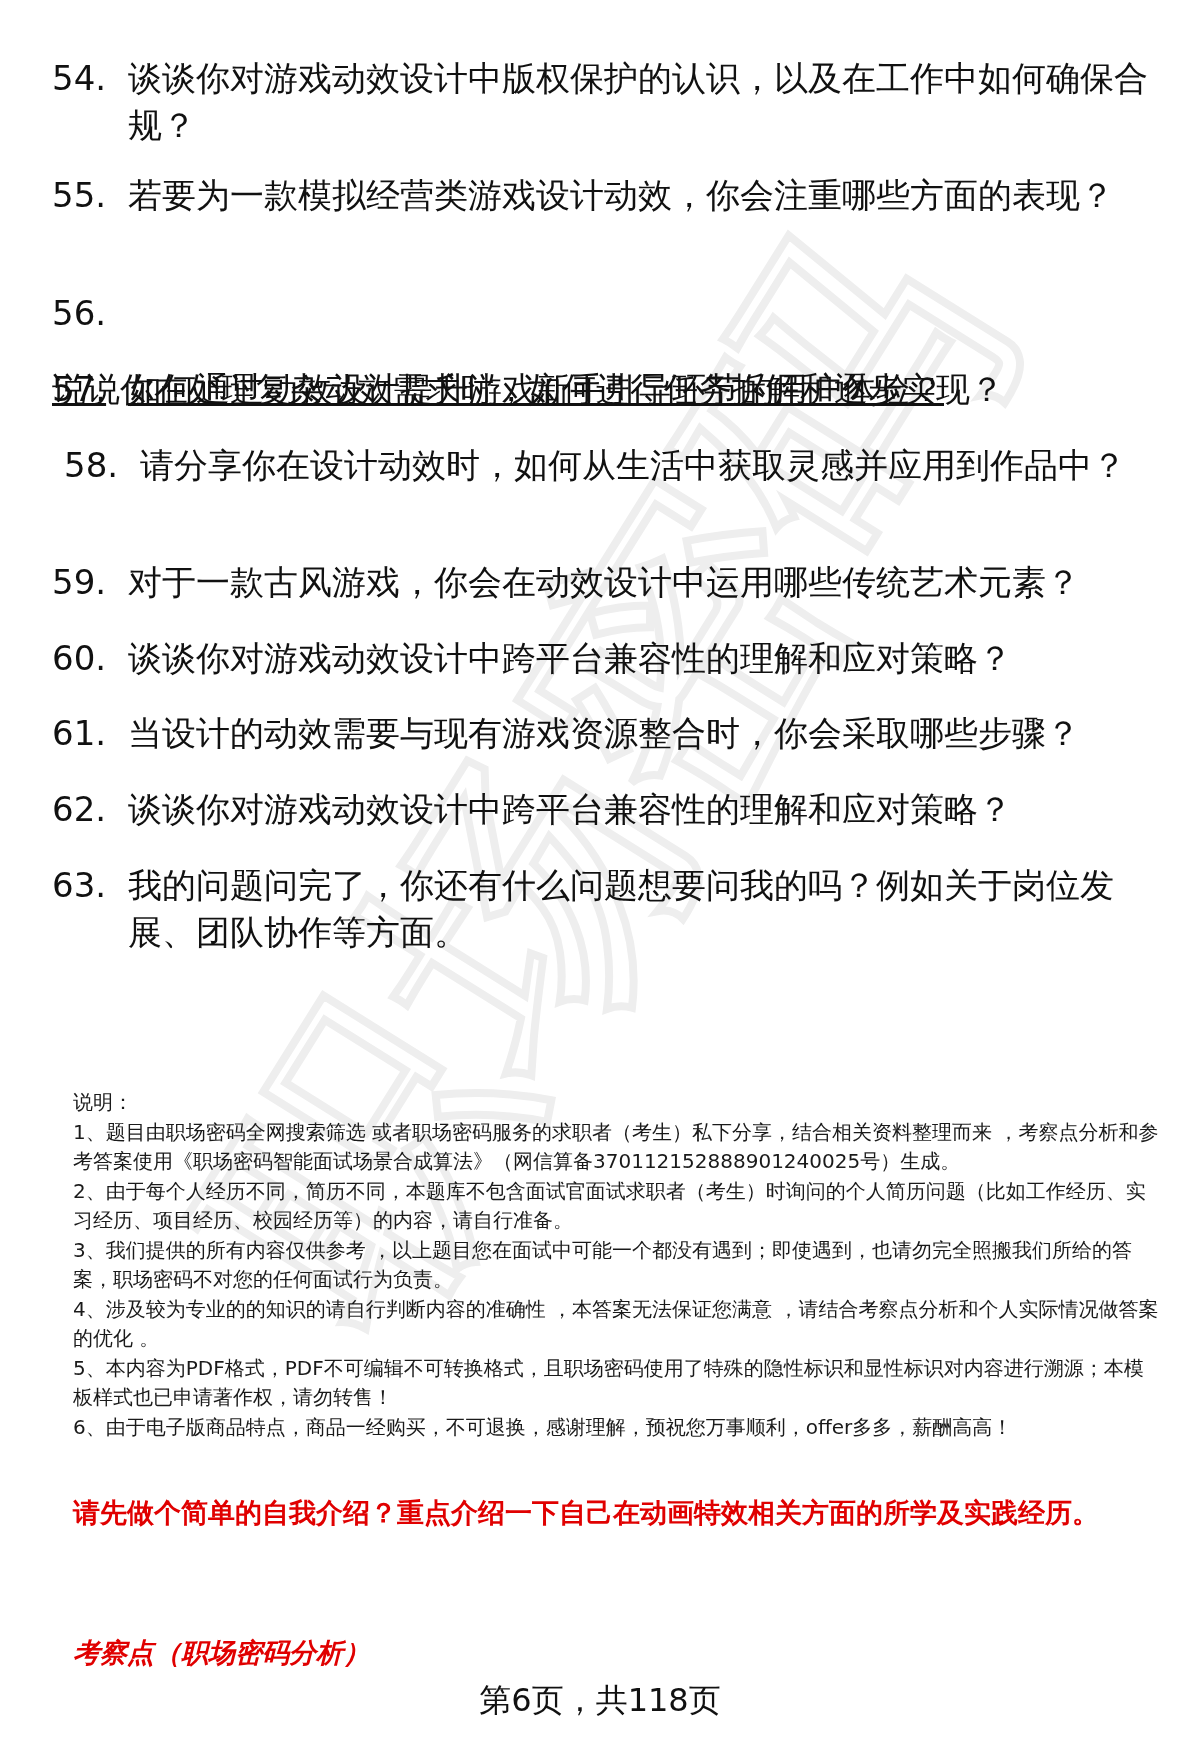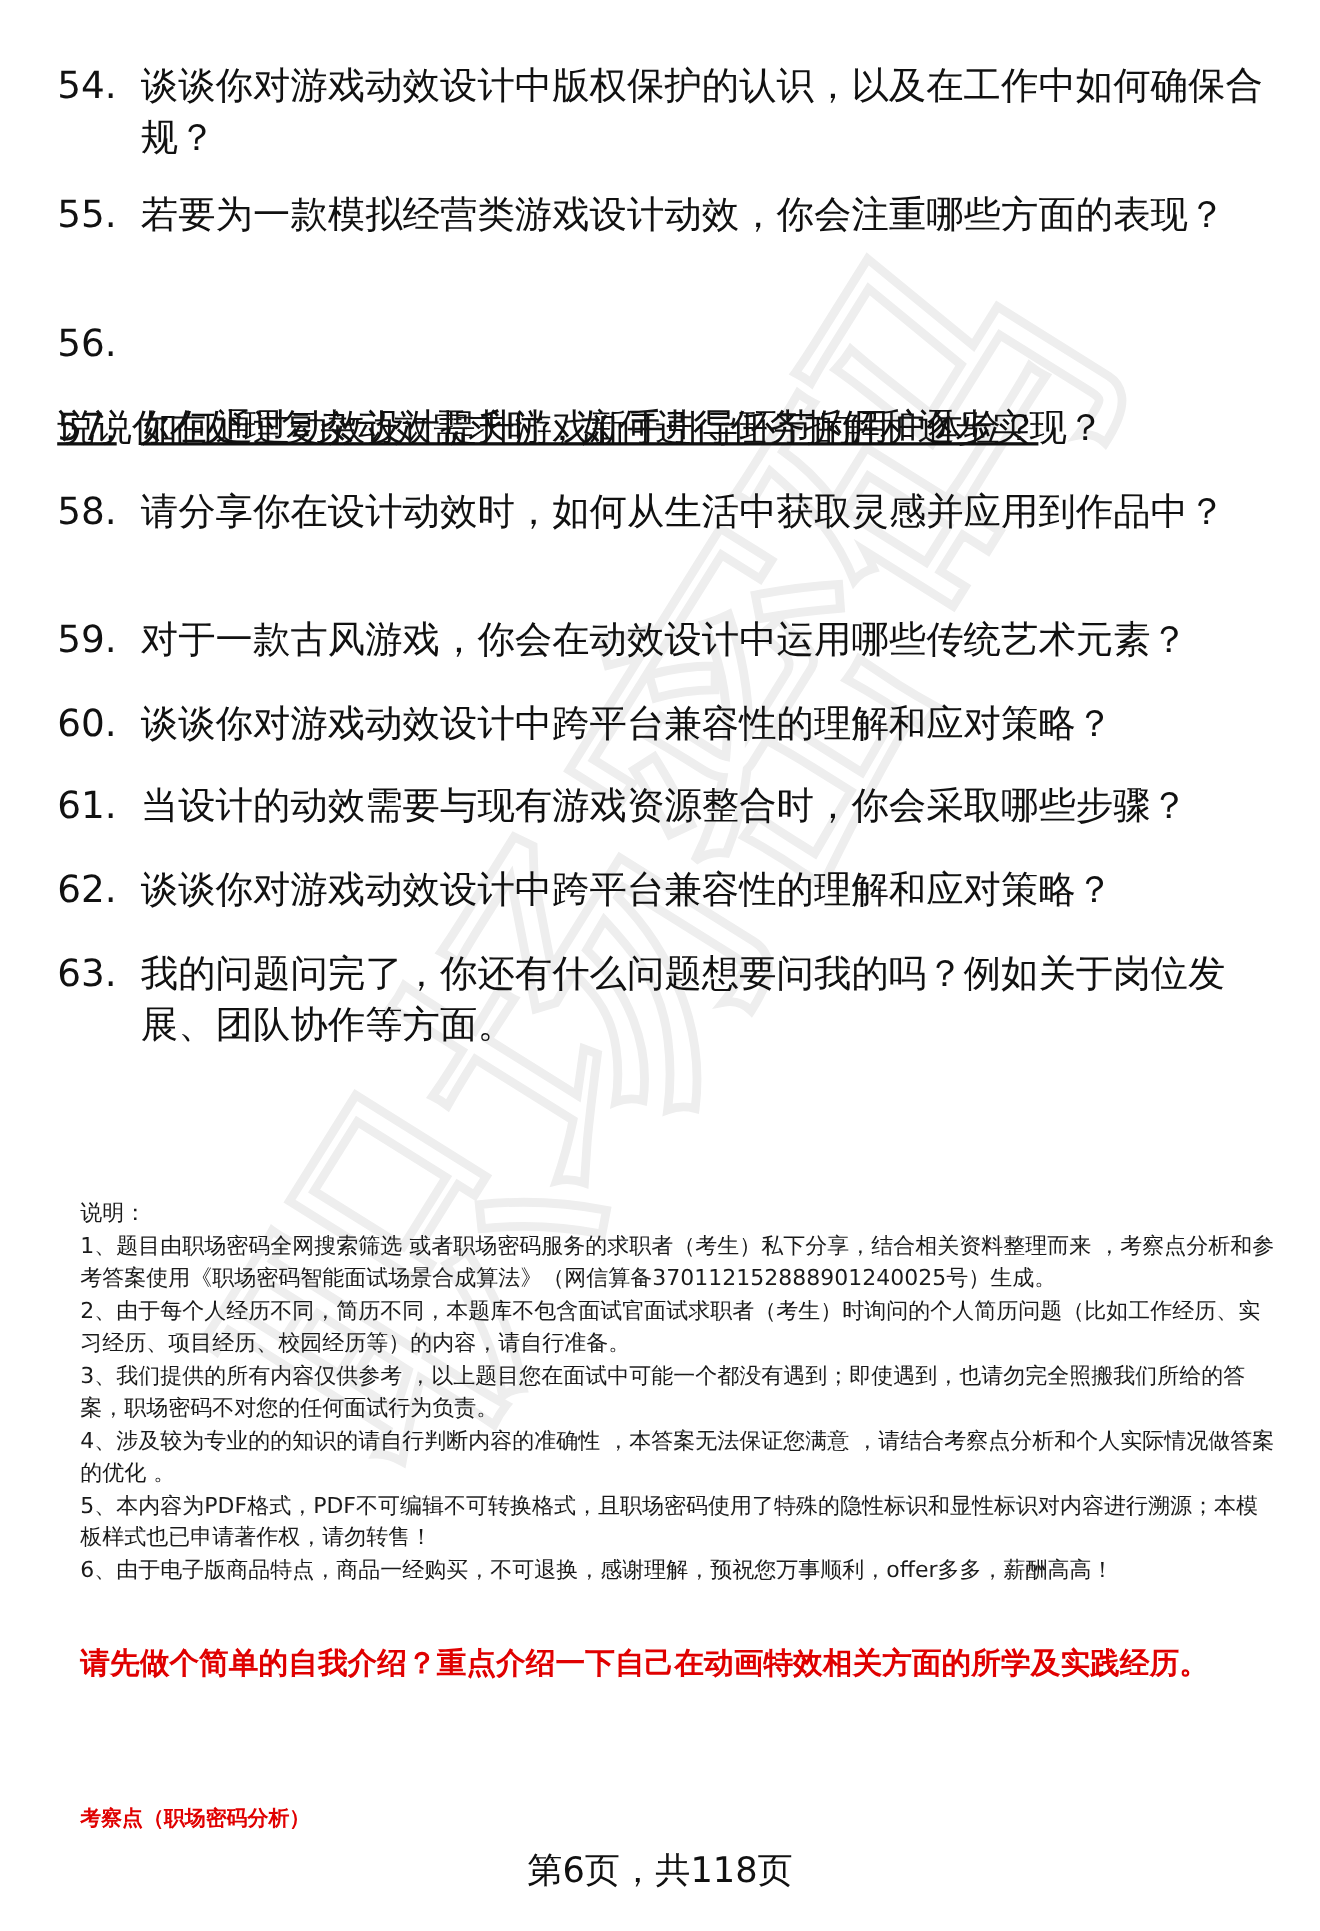--- a/index.html
+++ b/index.html
@@ -62,24 +62,25 @@
       width: 1090px;
       font-size: 27px;
       line-height: 42px;
       font-weight: bold;
       color: #e00000;
     }
     .red-heading {
       position: absolute;
       left: 73px;
       top: 1633px;
-      font-size: 19px;
+      font-size: 27px;
       line-height: 40px;
       font-weight: bold;
       color: #e00000;
+      font-style: italic;
     }
     .page-footer {
       position: absolute;
       left: 0;
       top: 1680px;
       width: 1200px;
       text-align: center;
       font-size: 32px;
       line-height: 40px;
       color: #111111;
@@ -109,21 +110,21 @@
   <div class="question" style="top:290px;flex-direction:column;">
     <span class="q-num">56.</span>
     <span class="q-text">说说你在处理复杂动效需求时，如何进行任务拆解和逐步实现？</span>
   </div>
 
   <div class="question" style="top:366px;text-decoration:underline;">
     <span class="q-num">57.</span>
     <span class="q-text">如何通过动效设计提升游戏新手引导环节的用户体验？</span>
   </div>
 
-  <div class="question" style="top:442px;">
+  <div class="question" style="top:442px;margin-left:12px;">
     <span class="q-num">58.</span>
     <span class="q-text">请分享你在设计动效时，如何从生活中获取灵感并应用到作品中？</span>
   </div>
 
   <div class="question" style="top:559px;">
     <span class="q-num">59.</span>
     <span class="q-text">对于一款古风游戏，你会在动效设计中运用哪些传统艺术元素？</span>
   </div>
 
   <div class="question" style="top:635px;">

